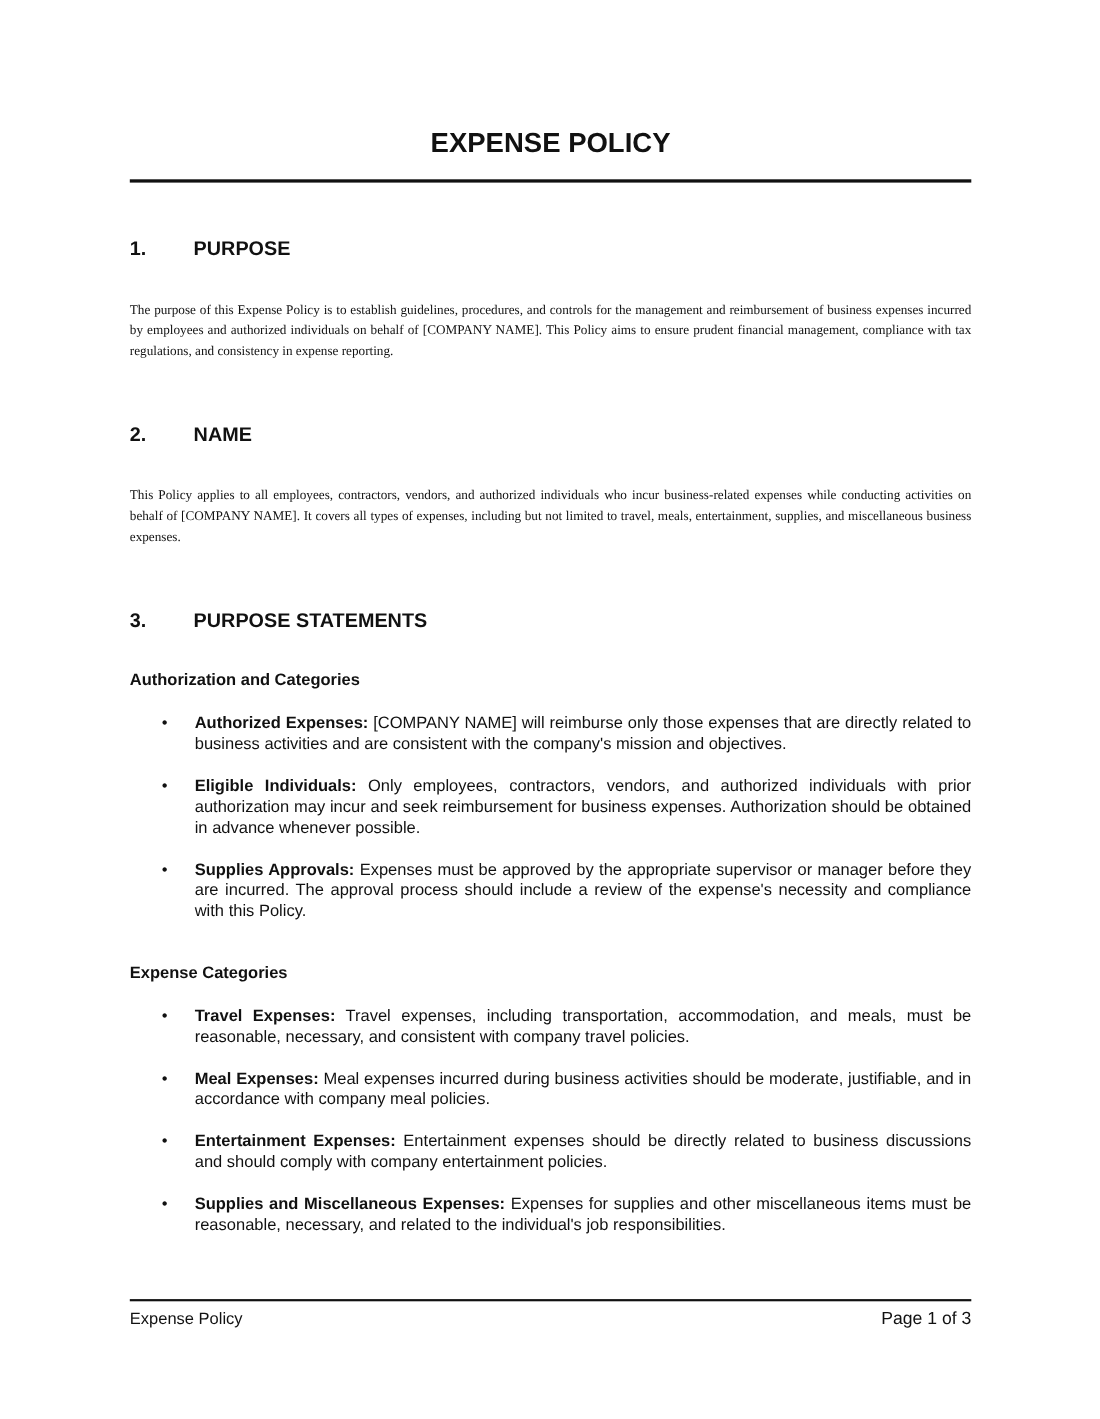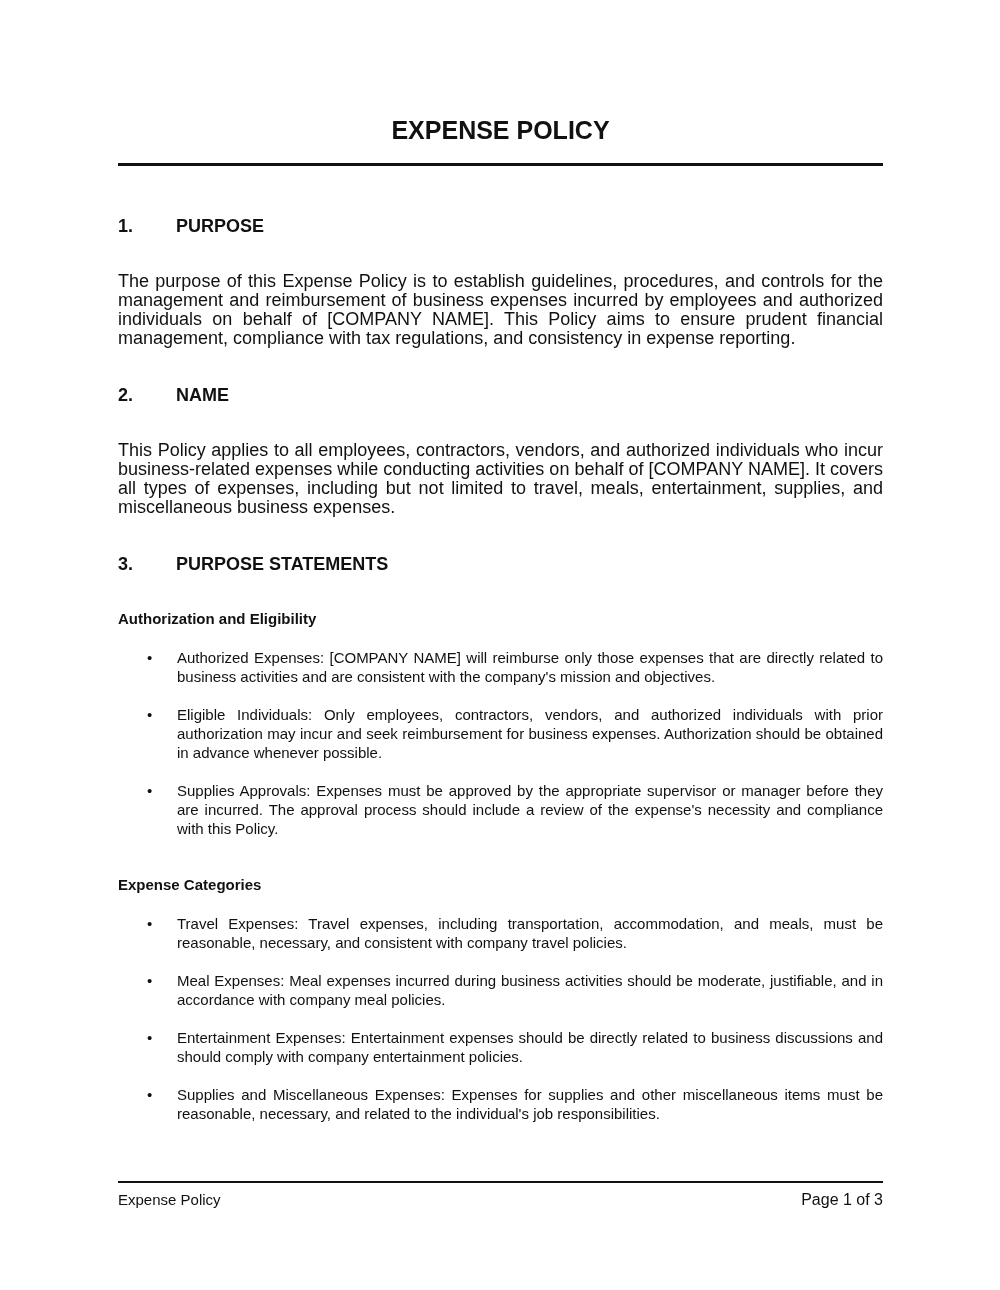--- a/index.html
+++ b/index.html
@@ -4,28 +4,28 @@
 <style>
   html, body { margin: 0; padding: 0; background: #ffffff; }
   body { width: 1000px; height: 1290px; position: relative; overflow: hidden;
          font-family: "Liberation Sans", sans-serif; color: #111; }
   .page { position: absolute; left: 118px; width: 765px; top: 0; }
   .title { position: absolute; top: 116px; left: 0; width: 765px; text-align: center;
            font-size: 25px; font-weight: bold; letter-spacing: 0; margin: 0; }
   .title-rule { position: absolute; top: 163px; left: 0; width: 765px; height: 3px; background: #111; }
   .heading { position: absolute; left: 0; font-size: 18px; font-weight: bold; margin: 0; }
   .heading .num { display: inline-block; width: 58px; }
-  .para { position: absolute; left: 0; width: 765px; font-size: 18px; line-height: 19px;
-          text-align: justify; margin: 0; }
+  .para { position: absolute; left: 0; width: 765px; font-size: 12px; line-height: 19px;
+          text-align: justify; margin: 0; font-family: Liberation Serif, serif; }
   .subhead { position: absolute; left: 0; font-size: 15px; font-weight: bold; margin: 0; }
   .bullets { position: absolute; left: 0; width: 765px; margin: 0; padding: 0; list-style: none; }
   .bullet { position: relative; padding-left: 59px; font-size: 15px; line-height: 19px;
             text-align: justify; margin: 0 0 19px 0; }
   .bullet .dot { position: absolute; left: 29px; top: 0; }
-  .bullet b { font-weight: normal; }
+  .bullet b { font-weight: bold; }
   .footer-rule { position: absolute; top: 1181px; left: 0; width: 765px; height: 2px; background: #111; }
   .footer-left { position: absolute; top: 1191px; left: 0; font-size: 15px; }
   .footer-right { position: absolute; top: 1191px; right: 0; font-size: 16px; }
 </style>
 </head>
 <body>
 
 <div class="page">
   <h1 class="title">EXPENSE POLICY</h1>
   <div class="title-rule"></div>
@@ -37,21 +37,21 @@
 
   <h2 class="heading" style="top:385px">
     <span class="num">2.</span><span>NAME</span>
   </h2>
   <p class="para" style="top:441px">This Policy applies to all employees, contractors, vendors, and authorized individuals who incur business-related expenses while conducting activities on behalf of [COMPANY NAME]. It covers all types of expenses, including but not limited to travel, meals, entertainment, supplies, and miscellaneous business expenses.</p>
 
   <h2 class="heading" style="top:554px">
     <span class="num">3.</span><span>PURPOSE STATEMENTS</span>
   </h2>
 
-  <h3 class="subhead" style="top:610px">Authorization and Eligibility</h3>
+  <h3 class="subhead" style="top:610px">Authorization and Categories</h3>
   <ul class="bullets" style="top:648px">
     <li class="bullet"><span class="dot">•</span><b>Authorized Expenses:</b><span> [COMPANY NAME] will reimburse only those expenses that are directly related to business activities and are consistent with the company's mission and objectives.</span></li>
     <li class="bullet"><span class="dot">•</span><b>Eligible Individuals:</b><span> Only employees, contractors, vendors, and authorized individuals with prior authorization may incur and seek reimbursement for business expenses. Authorization should be obtained in advance whenever possible.</span></li>
     <li class="bullet"><span class="dot">•</span><b>Supplies Approvals:</b><span> Expenses must be approved by the appropriate supervisor or manager before they are incurred. The approval process should include a review of the expense's necessity and compliance with this Policy.</span></li>
   </ul>
 
   <h3 class="subhead" style="top:876px">Expense Categories</h3>
   <ul class="bullets" style="top:914px">
     <li class="bullet"><span class="dot">•</span><b>Travel Expenses:</b><span> Travel expenses, including transportation, accommodation, and meals, must be reasonable, necessary, and consistent with company travel policies.</span></li>
     <li class="bullet"><span class="dot">•</span><b>Meal Expenses:</b><span> Meal expenses incurred during business activities should be moderate, justifiable, and in accordance with company meal policies.</span></li>

